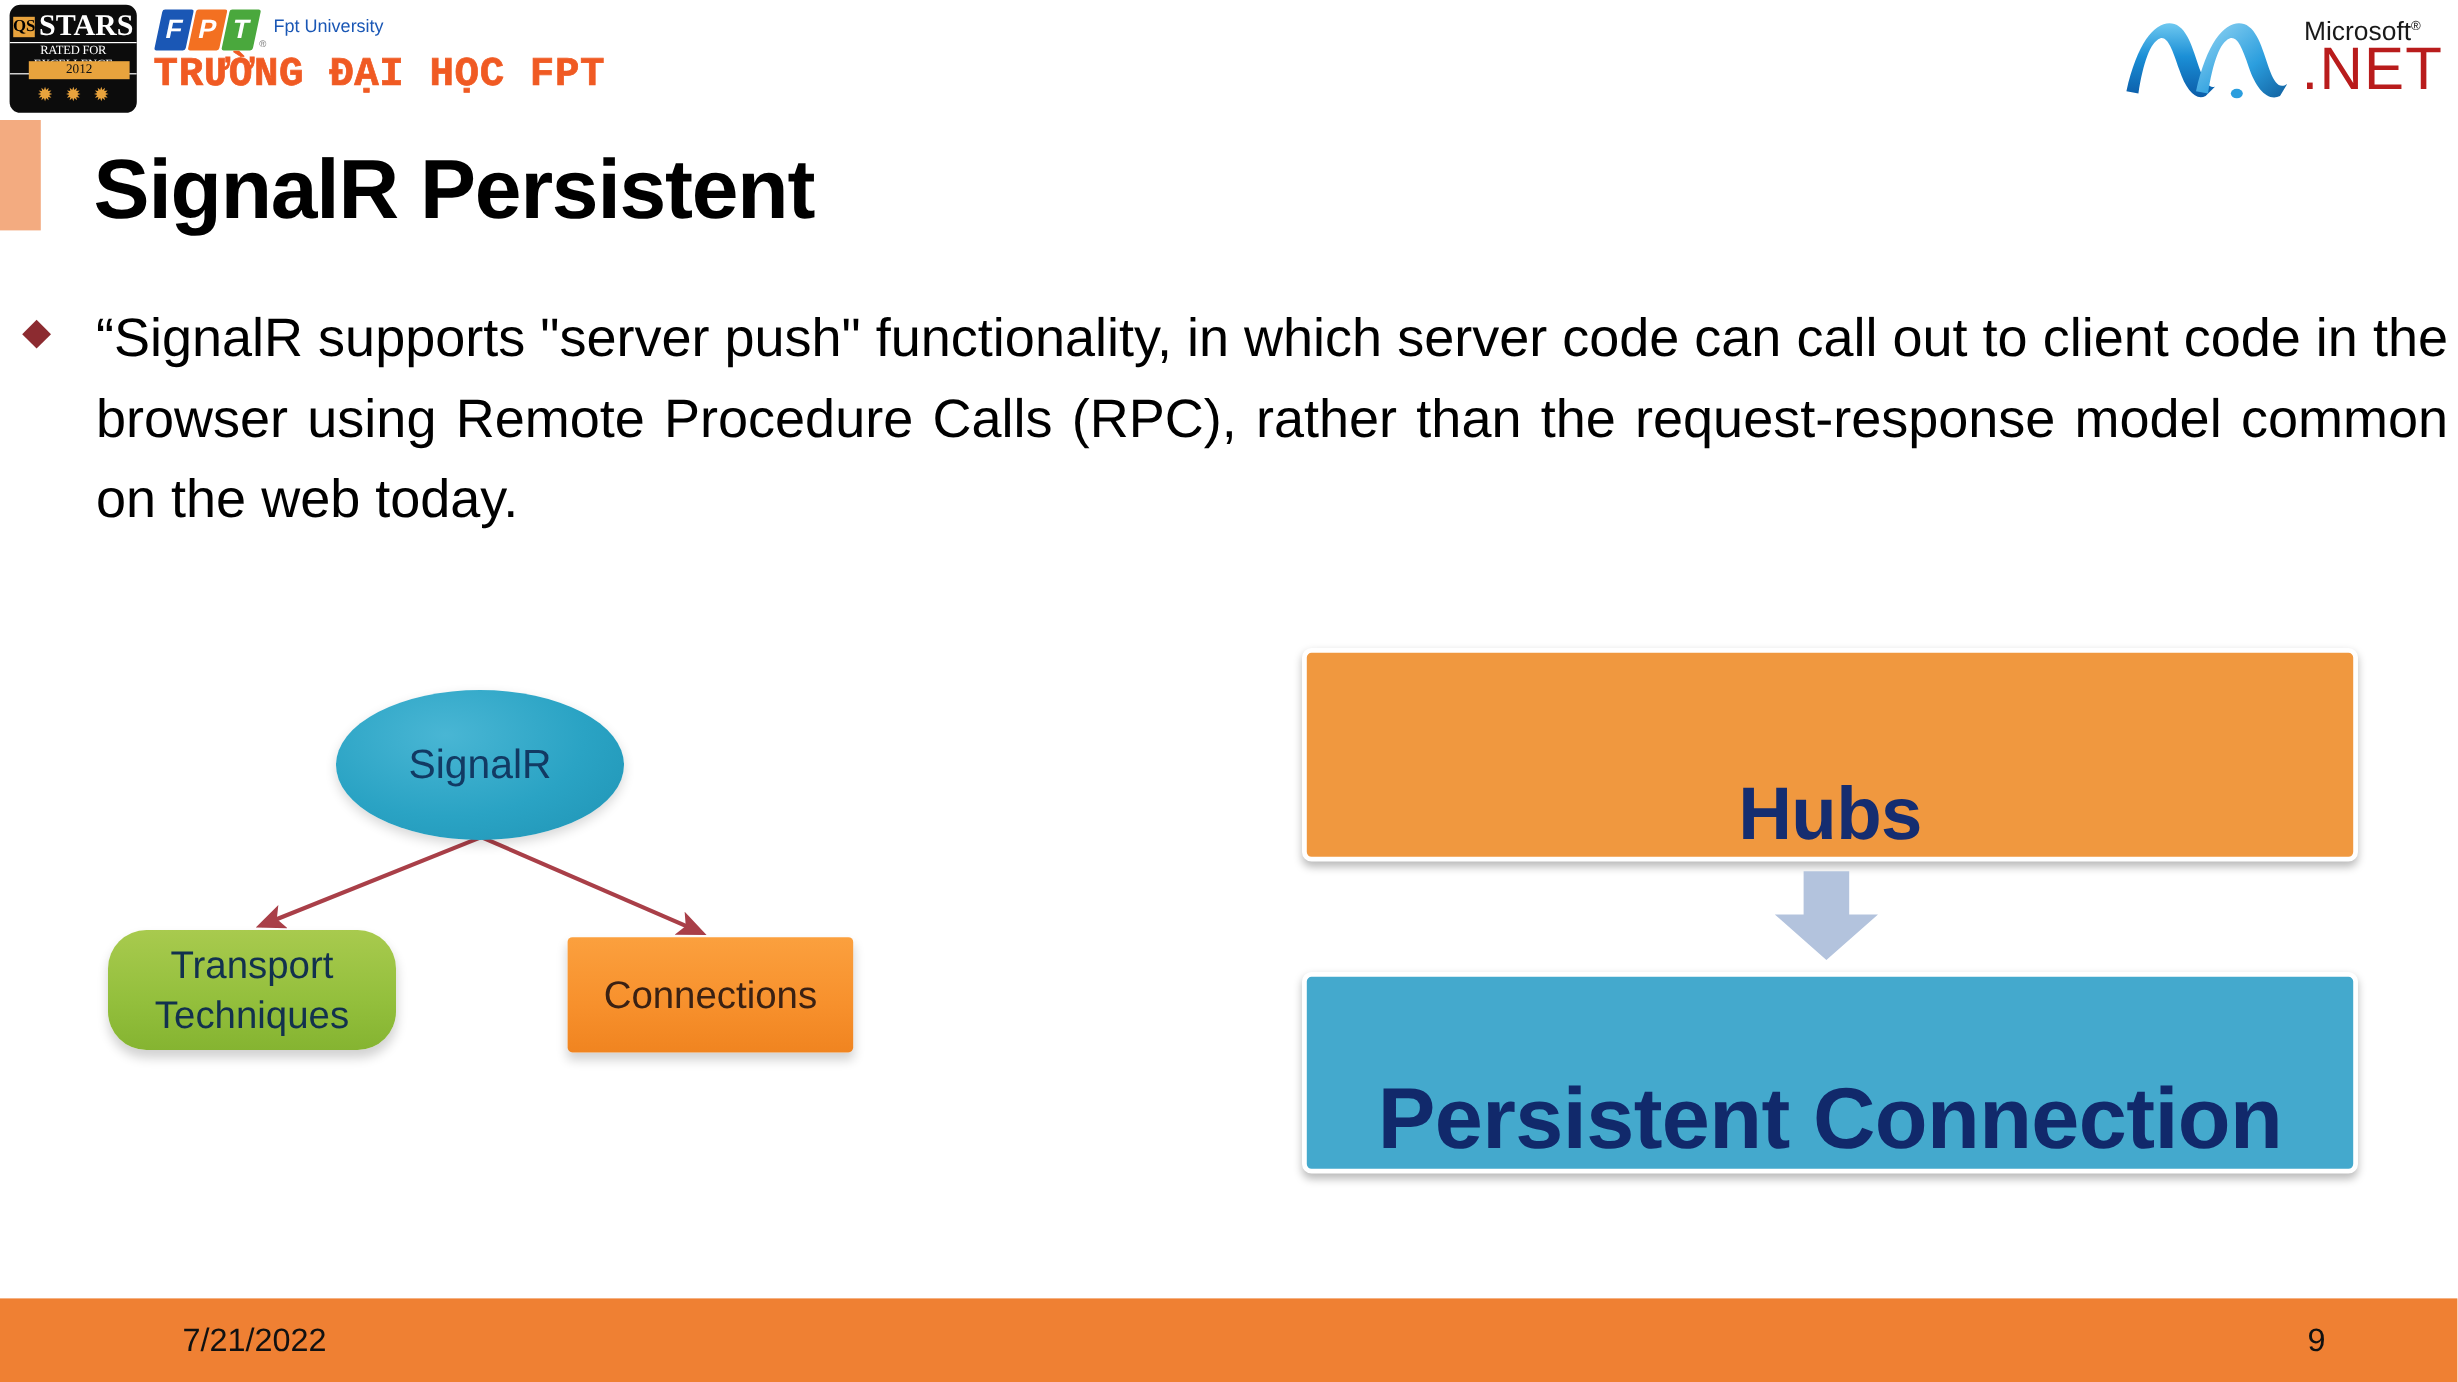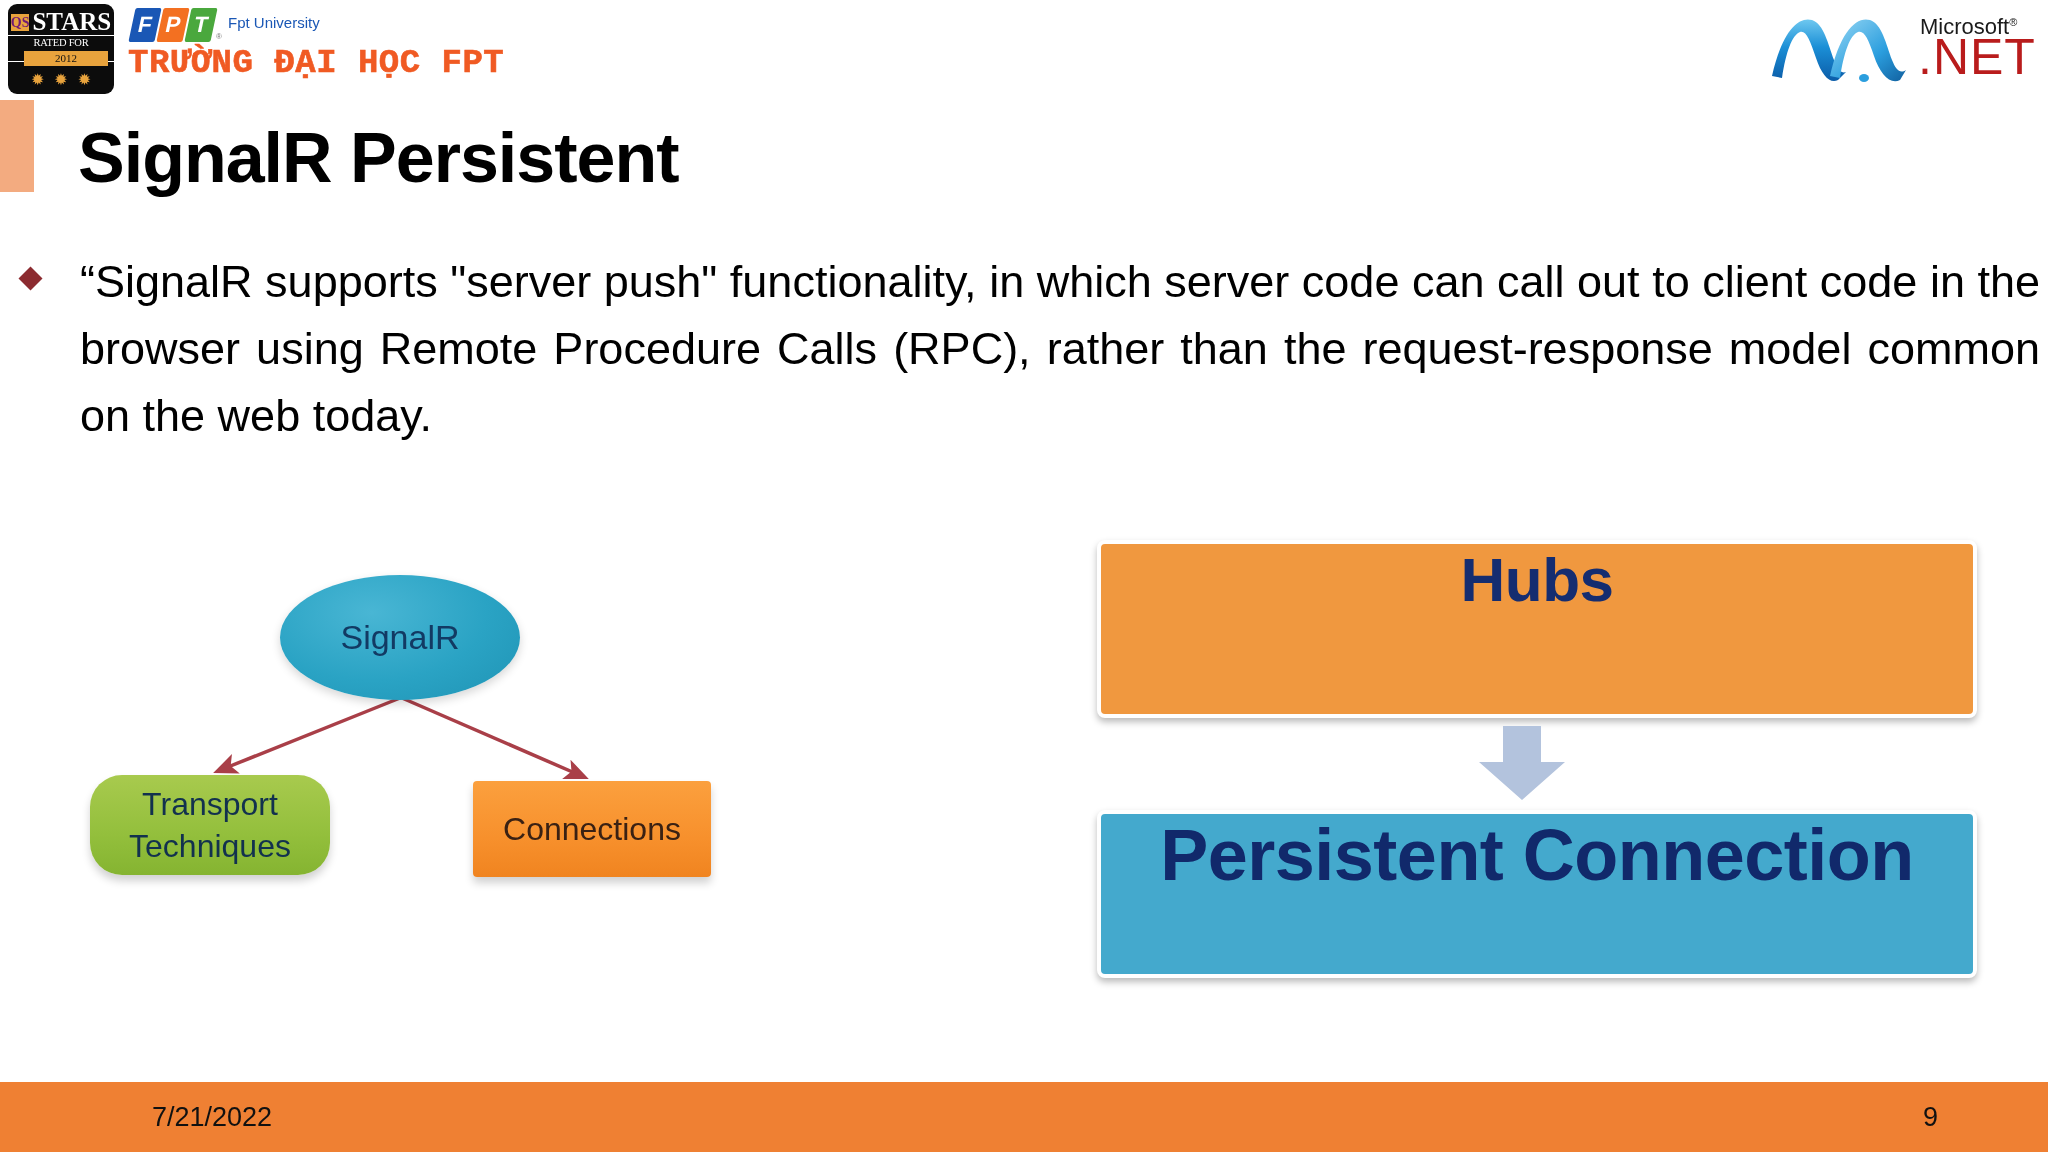--- a/index.html
+++ b/index.html
@@ -33,21 +33,21 @@
     overflow: hidden;
   }
   .qs-row1 {
     position: absolute; left: 4px; top: 3px;
     width: 98px; height: 30px;
     display: flex; align-items: center; justify-content: center;
   }
   .qs-mark {
     display: inline-block;
     background: #e8a33d;
-    color: #701a75;
+    color: #000000;
     font-weight: bold;
     font-size: 14px;
     line-height: 17px;
     padding: 0 0;
     font-family: "Liberation Serif", serif;
   }
   .qs-stars-word {
     color: #ffffff;
     font-family: "Liberation Serif", serif;
     font-weight: bold;
@@ -269,26 +269,26 @@
   }
 
   
   #right-diagram {
     position: absolute;
     left: 1085px; top: 540px;
     width: 890px; height: 440px;
   }
   .rd-box {
     position: absolute;
-    left: 12px;
+    left: 0;
     width: 872px;
     border: 4px solid #ffffff;
     border-radius: 8px;
     box-shadow: 0 4px 7px rgba(0,0,0,0.27);
-    display: flex; align-items: flex-start; justify-content: center;
+    display: flex; align-items: flex-end; justify-content: center;
   }
   #hubs-box {
     top: 0;
     height: 170px;
     background: #f0983f;
   }
   #hubs-box-label {
     font-family: "Liberation Sans", sans-serif;
     font-weight: bold;
     font-size: 62px;

